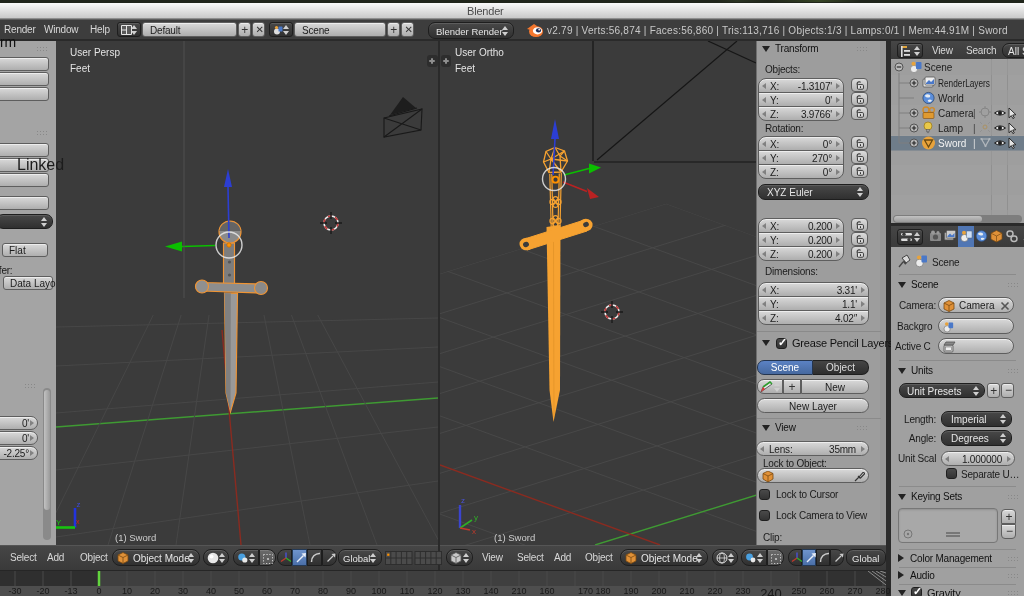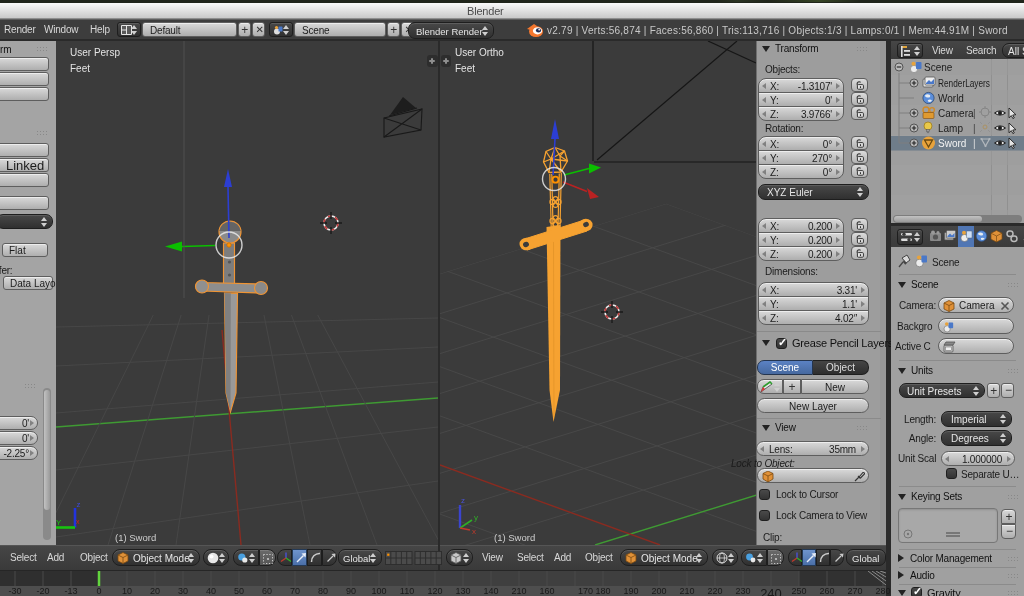--- a/index.html
+++ b/index.html
@@ -58,21 +58,21 @@
   </div>
 <div class="pill" style="left:294px;top:22px;width:92px;height:15px;border-radius:3px;">
     <span class="pl" style="left:7px">Scene</span>
   </div>
 <div class="pill" style="left:387px;top:22px;width:13px;height:15px;border-radius:3px">
     <span style="position:absolute;left:2.2px;top:0px;font-size:12px;color:#333">+</span>
   </div>
 <div class="pill" style="left:401px;top:22px;width:13px;height:15px;border-radius:3px">
     <span style="position:absolute;left:2.5px;top:1px;font-size:10px;color:#333">✕</span>
   </div>
-<div class="ddk" style="left:408px;top:22px;width:86px;height:17px;">
+<div class="ddk" style="left:428px;top:22px;width:86px;height:17px;">
     <span style="position:absolute;left:7px;top:50%;transform:translateY(-50%);font-size:9.5px">Blender Render</span>
     <span class="ud"></span>
   </div>
 <svg width="18" height="15" viewBox="0 0 18 15" style="position:absolute;left:526px;top:23px">
 <path d="M1 6 L8 1 L11 3 L5 7 Z" fill="#f5772e"></path>
 <ellipse cx="10" cy="8.5" rx="7" ry="5.5" fill="#f5772e"></ellipse>
 <ellipse cx="11.5" cy="7.8" rx="4.6" ry="3.6" fill="#fff"></ellipse>
 <ellipse cx="12.5" cy="7.4" rx="2.6" ry="2.1" fill="#1e2a52"></ellipse>
 <ellipse cx="13.2" cy="6.8" rx="1.0" ry="0.8" fill="#fff"></ellipse>
   </svg>
@@ -406,21 +406,21 @@
   </div>
 <div class="" style="left:757px;top:418px;width:124px;height:1px;background:#8a8a8a"></div>
 <div class="ph" style="left:762px;top:422px;font-size:10px;color:#111"><span class="tri"></span>View</div>
 <div style="position:absolute;left:857px;top:425px;width:11px;height:6px;background:repeating-linear-gradient(90deg,#888 0 1px,transparent 1px 3px),repeating-linear-gradient(90deg,#888 0 1px,transparent 1px 3px);background-size:11px 1px;background-position:0 1px,0 4px;background-repeat:no-repeat"></div>
 <div class="pill" style="left:756px;top:441px;width:113px;height:15px;border-radius:8px;">
     <span class="arl"></span>
     <span class="arr"></span>
     <span class="pl" style="left:12px">Lens:</span>
     <span class="pv" style="right:12px">35mm</span>
   </div>
-<div class="t" style="left:731px;top:458px;font-style:italic;">Lock to Object:</div>
+<div class="t" style="left:763px;top:458px;">Lock to Object:</div>
 <div class="pill" style="left:757px;top:468px;width:112px;height:15px;border-radius:8px">
 <svg width="12" height="11" viewBox="0 0 12 11" style="position:absolute;left:4px;top:2px">
 <path d="M6 0 L11 2.5 L11 8 L6 11 L1 8 L1 2.5 Z" fill="#e09138" stroke="#7a4a12" stroke-width="0.8"></path>
 <path d="M1 2.5 L6 5 L11 2.5 M6 5 L6 11" fill="none" stroke="#7a4a12" stroke-width="0.8"></path>
     </svg>
 <svg width="11" height="11" viewBox="0 0 11 11" style="position:absolute;right:3px;top:2px">
 <path d="M1 10 L5 6 M4 5 L6.5 7.5 M5 6 L9 1.5 A1.2 1.2 0 0 1 10.5 3 L6.5 7" stroke="#333" stroke-width="1.1" fill="none"></path>
     </svg>
   </div>
 <div style="position:absolute;left:759px;top:489px;width:11px;height:11px;background:linear-gradient(#4a4a4a,#333);border:1px solid #1f1f1f;border-radius:3px"></div>
@@ -915,29 +915,29 @@
 <div class="" style="left:899px;top:567px;width:117px;height:1px;background:#8b8b8b"></div>
 <div class="ph" style="left:898px;top:570px;font-size:10px;color:#111"><span class="trr"></span>Audio</div>
 <div style="position:absolute;left:1008px;top:573px;width:11px;height:6px;background:repeating-linear-gradient(90deg,#888 0 1px,transparent 1px 3px),repeating-linear-gradient(90deg,#888 0 1px,transparent 1px 3px);background-size:11px 1px;background-position:0 1px,0 4px;background-repeat:no-repeat"></div>
 <div class="" style="left:899px;top:584px;width:117px;height:1px;background:#8b8b8b"></div>
 <div class="ph" style="left:898px;top:587px;"><span class="tri"></span></div>
 <div style="position:absolute;left:911px;top:587px;width:11px;height:11px;background:linear-gradient(#4a4a4a,#333);border:1px solid #1f1f1f;border-radius:3px">
     <span style="position:absolute;left:1px;top:-3px;color:#fff;font-size:11px;font-weight:bold">✓</span>
   </div>
 <div class="ph" style="left:927px;top:587px;font-size:11px;color:#111">Gravity</div>
 <div style="position:absolute;left:1008px;top:590px;width:11px;height:6px;background:repeating-linear-gradient(90deg,#888 0 1px,transparent 1px 3px),repeating-linear-gradient(90deg,#888 0 1px,transparent 1px 3px);background-size:11px 1px;background-position:0 1px,0 4px;background-repeat:no-repeat"></div>
-<div class="ph" style="left:0px;top:44px;font-size:10px">rm</div>
+<div class="ph" style="left:0px;top:34px;font-size:14px">rm</div>
 <div style="position:absolute;left:37px;top:46px;width:11px;height:6px;background:repeating-linear-gradient(90deg,#888 0 1px,transparent 1px 3px),repeating-linear-gradient(90deg,#888 0 1px,transparent 1px 3px);background-size:11px 1px;background-position:0 1px,0 4px;background-repeat:no-repeat"></div>
 <div class="pill" style="left:-4px;top:57px;width:53px;height:14px;border-radius:0 3px 3px 0"></div>
 <div class="pill" style="left:-4px;top:72px;width:53px;height:14px;border-radius:0 3px 3px 0"></div>
 <div class="pill" style="left:-4px;top:87px;width:53px;height:14px;border-radius:0 3px 3px 0"></div>
 <div style="position:absolute;left:37px;top:130px;width:11px;height:6px;background:repeating-linear-gradient(90deg,#888 0 1px,transparent 1px 3px),repeating-linear-gradient(90deg,#888 0 1px,transparent 1px 3px);background-size:11px 1px;background-position:0 1px,0 4px;background-repeat:no-repeat"></div>
 <div class="pill" style="left:-4px;top:143px;width:53px;height:14px;border-radius:0 3px 3px 0"></div>
 <div class="pill" style="left:-4px;top:158px;width:53px;height:14px;border-radius:0 3px 3px 0">
-    <span style="position:absolute;left:9px;top:50%;transform:translateY(-50%);font-size:13px;color:#1c1c1c;white-space:nowrap">Linked</span>
+    <span style="position:absolute;left:20px;top:50%;transform:translateY(-50%);font-size:16px;color:#1c1c1c;white-space:nowrap">Linked</span>
   </div>
 <div class="pill" style="left:-4px;top:173px;width:53px;height:14px;border-radius:0 3px 3px 0"></div>
 <div class="pill" style="left:-4px;top:196px;width:53px;height:14px;border-radius:0 3px 3px 0"></div>
 <div class="ddk" style="left:-4px;top:214px;width:57px;height:15px;">
     <span style="position:absolute;left:2px;top:50%;transform:translateY(-50%);font-size:10px"></span>
     <span class="ud"></span>
   </div>
 <div class="pill" style="left:2px;top:243px;width:46px;height:14px;border-radius:3px">
     <span style="position:absolute;left:6px;top:50%;transform:translateY(-50%);font-size:10px;color:#1c1c1c;white-space:nowrap">Flat</span>
   </div>

